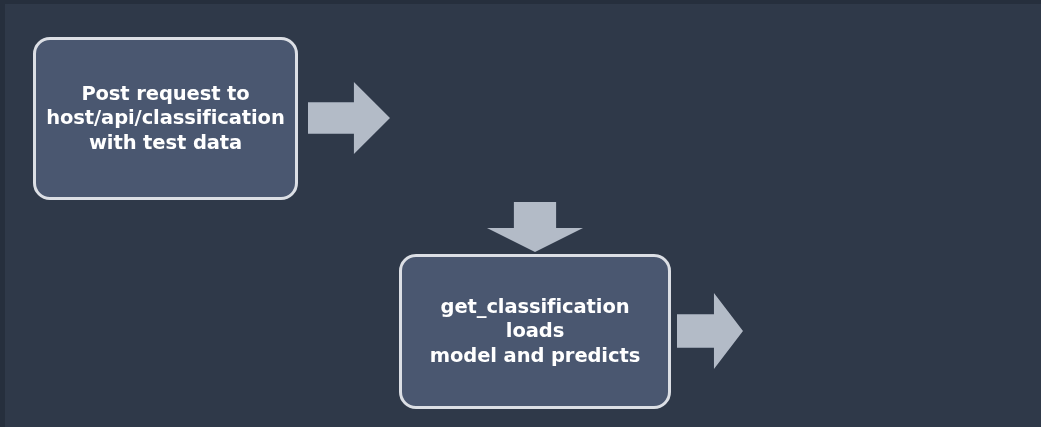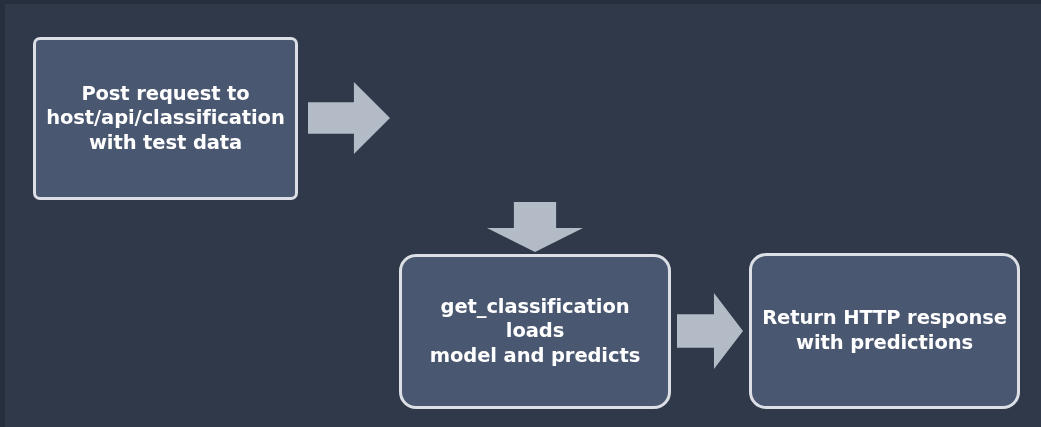--- a/index.html
+++ b/index.html
@@ -38,21 +38,21 @@
   .node .label {
     color: #ffffff;
     font-weight: bold;
     font-size: 19.5px;
     line-height: 1.26;
     letter-spacing: -0.1px;
     white-space: pre-line;
     padding: 0 8px;
   }
   
-  #node-1 { left: 28px;  top: 33px;  width: 265px; height: 163px; border-radius: 7px; }
+  #node-1 { left: 28px;  top: 33px;  width: 265px; height: 163px; }
   #node-2 { left: 394px; top: 31px;  width: 272px; height: 165px; }
   #node-3 { left: 394px; top: 250px; width: 272px; height: 155px; }
   #node-4 { left: 744px; top: 249px; width: 271px; height: 156px; }
 
   
   .arrow {
     position: absolute;
     background: #b3bbc7;
   }
   .arrow-right {
@@ -81,18 +81,14 @@
 
   <div class="arrow arrow-down" id="arrow-2-3"></div>
 
   <div class="node" id="node-3">
     <span class="label">get_classification loads
 model and predicts</span>
   </div>
 
   <div class="arrow arrow-right" id="arrow-3-4"></div>
 
-  <div class="node" id="node-4">
-    <span class="label">Return HTTP response
-with predictions</span>
-  </div>
 
 </div>
 
 </body></html>

